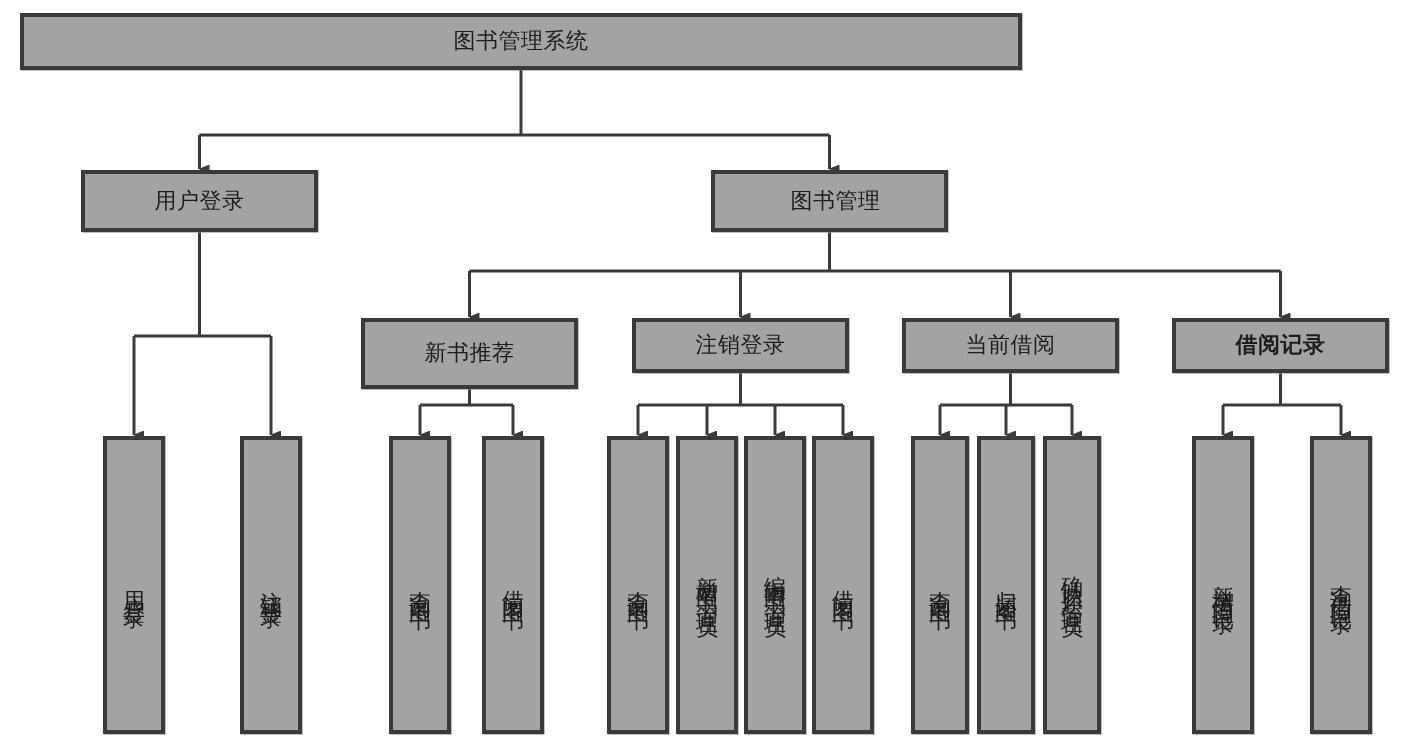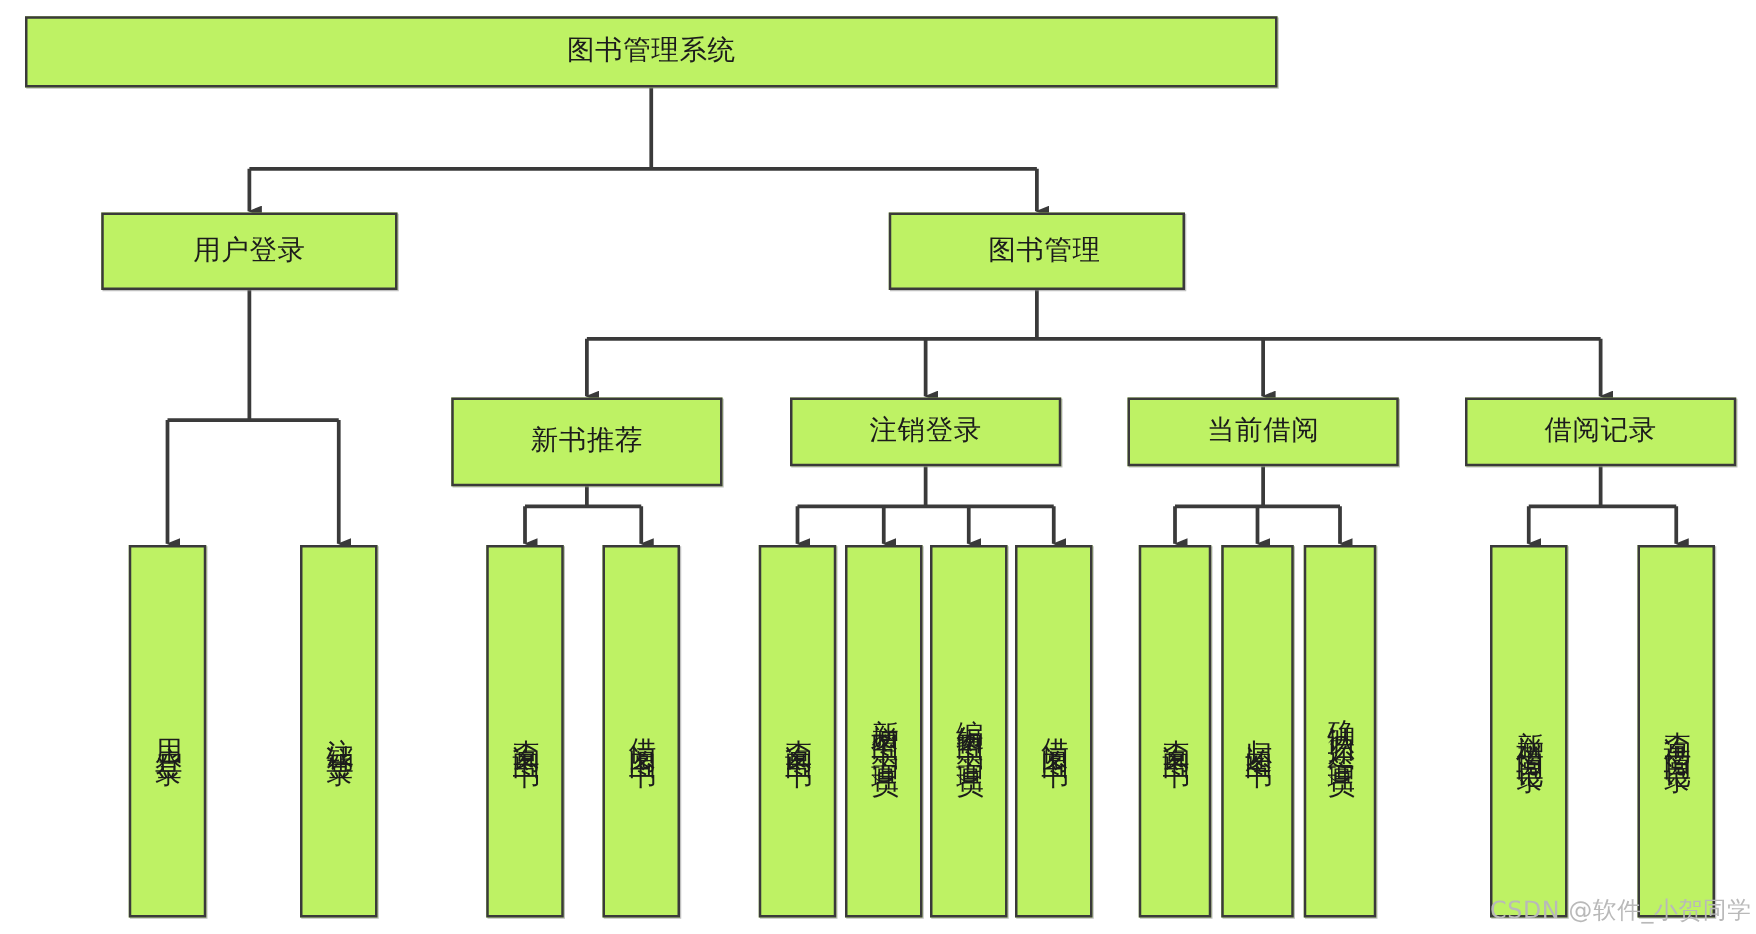--- a/index.html
+++ b/index.html
@@ -22,22 +22,22 @@
     position: absolute;
     left: 0;
     top: 0;
     width: 1405px;
     height: 747px;
     pointer-events: none;
   }
   .node {
     position: absolute;
     box-sizing: border-box;
-    background: #bef264;
-    border: 2px solid #0ea5e9;
+    background: #a3a3a3;
+    border: 4px solid #0ea5e9;
     box-shadow: 1px 1px 0 0 rgba(140,140,140,0.55);
     display: flex;
     align-items: center;
     justify-content: center;
     overflow: hidden;
   }
   .node .label {
     color: #1c1c1c;
     line-height: 1.12;
     letter-spacing: 0.5px;
@@ -130,21 +130,21 @@
       <div class="node h" style="left: 361px; top: 318px; width: 217px; height: 71px; border-color: rgb(58, 58, 58);">
         <span class="label" style="color: rgb(28, 28, 28);">新书推荐</span>
       </div>
       <div class="node h" style="left: 632px; top: 318px; width: 217px; height: 55px; border-color: rgb(58, 58, 58);">
         <span class="label" style="color: rgb(28, 28, 28);">注销登录</span>
       </div>
       <div class="node h" style="left: 902px; top: 318px; width: 217px; height: 55px; border-color: rgb(58, 58, 58);">
         <span class="label" style="color: rgb(28, 28, 28);">当前借阅</span>
       </div>
       <div class="node h" style="left: 1172px; top: 318px; width: 217px; height: 55px; border-color: rgb(58, 58, 58);">
-        <span class="label" style="color: rgb(28, 28, 28);">借阅记录</span>
+        <span class="label" style="color: rgb(28, 28, 28); font-weight: bold;">借阅记录</span>
       </div>
       <div class="node v" style="left: 103px; top: 436px; width: 62px; height: 298px; border-color: rgb(58, 58, 58);">
         <span class="label" style="color: rgb(28, 28, 28);">用户登录</span>
       </div>
       <div class="node v" style="left: 240px; top: 436px; width: 62px; height: 298px; border-color: rgb(58, 58, 58);">
         <span class="label" style="color: rgb(28, 28, 28);">注销登录</span>
       </div>
       <div class="node v" style="left: 389px; top: 436px; width: 62px; height: 298px; border-color: rgb(58, 58, 58);">
         <span class="label" style="color: rgb(28, 28, 28);">查询图书</span>
       </div>
@@ -173,14 +173,13 @@
         <span class="label" style="color: rgb(28, 28, 28);">确认归还（管理员）</span>
       </div>
       <div class="node v" style="left: 1192px; top: 436px; width: 62px; height: 298px; border-color: rgb(58, 58, 58);">
         <span class="label" style="color: rgb(28, 28, 28);">新增借阅记录</span>
       </div>
       <div class="node v" style="left: 1310px; top: 436px; width: 62px; height: 298px; border-color: rgb(58, 58, 58);">
         <span class="label" style="color: rgb(28, 28, 28);">查询借阅记录</span>
       </div>
     </div>
 
-  <div class="watermark" style="left: 1192px; top: 715px; color: rgb(185, 185, 185);">CSDN @软件_小贺同学</div>
 </div>
 
 </body></html>

